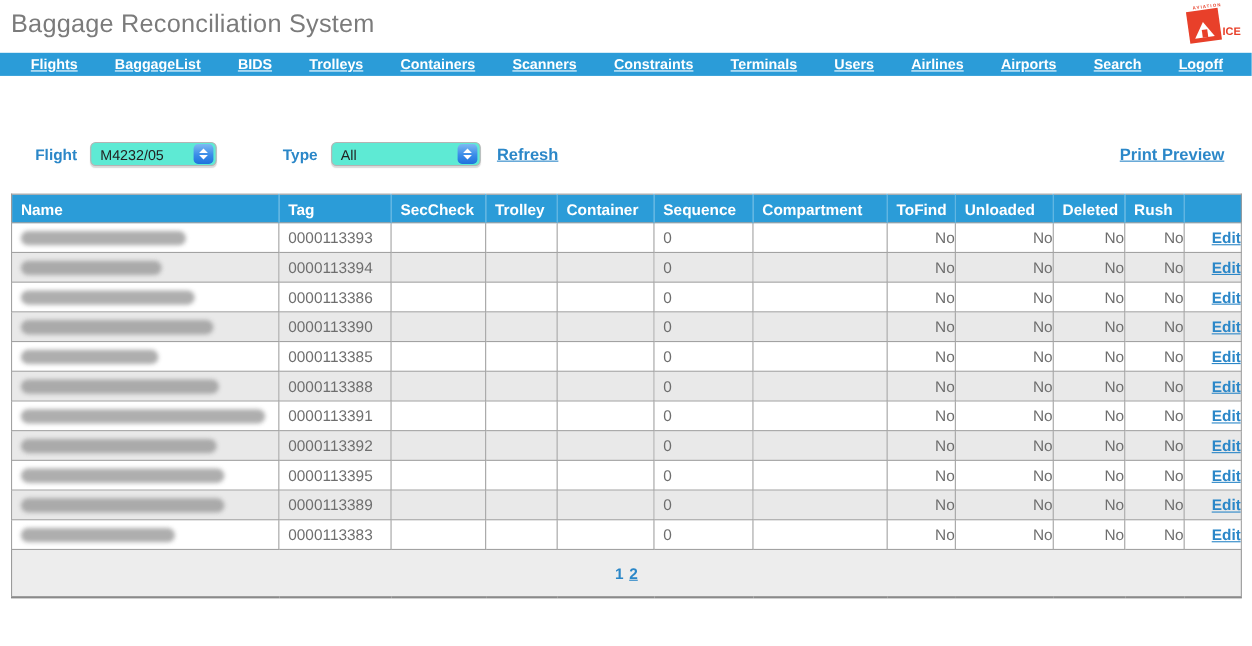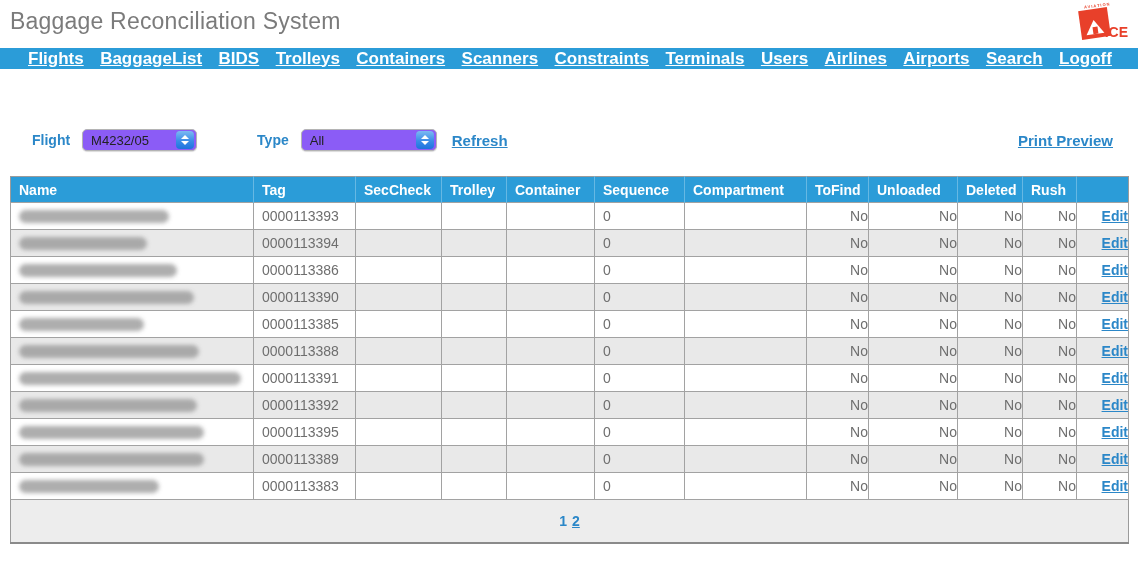--- a/index.html
+++ b/index.html
@@ -34,48 +34,48 @@
     border-left: 9px solid transparent;
     border-right: 9px solid transparent;
     border-bottom: 14px solid #ffffff;
   }
   .logo .mark::before {
     content: ""; position: absolute; left: 12px; bottom: 4px;
     width: 5px; height: 7px; background: #e8402a; z-index: 2;
   }
   .logo .ice-text {
     position: absolute; top: 22px; right: 2px;
-    font-size: 14px; font-weight: bold; color: #e8402a;
+    font-size: 10px; font-weight: bold; color: #e8402a;
   }
 
   
   .nav-bar {
     position: absolute; top: 48px; left: 0; width: 1138px; height: 21px;
     background: #2b9cd8;
     display: flex; align-items: center; justify-content: space-between;
     padding: 0 26px 0 28px;
   }
   .nav-bar a {
-    color: #ffffff; font-size: 17px; font-weight: bold;
+    color: #ffffff; font-size: 13px; font-weight: bold;
     text-decoration: underline; white-space: nowrap; cursor: pointer;
   }
 
   
   .filter-row {
     position: absolute; top: 128px; left: 0; width: 1138px; height: 24px;
     display: flex; align-items: center; margin-left: 22px;
   }
   .filter-label {
     color: #2b87c8; font-size: 14px; font-weight: bold;
   }
   .lbl-flight { margin-left: 10px; }
   .lbl-type   { margin-left: 60px; }
   .mac-select {
     display: inline-flex; align-items: center;
-    height: 22px; background: #8b5cf6;
+    height: 22px; background: #5eead4;
     border: 1px solid #b4b4b4; border-radius: 5px;
     box-shadow: 0 1px 1px rgba(0,0,0,0.15);
     margin-left: 12px; padding-left: 8px; position: relative; cursor: pointer;
   }
   .sel-flight { width: 115px; }
   .sel-type   { width: 136px; }
   .mac-select-value { font-size: 13px; color: #222; flex: 1; }
   .mac-stepper {
     width: 18px; height: 18px; margin-right: 2px; border-radius: 4px;
     background: linear-gradient(#7db9f2 0%, #3a8ce8 55%, #1f72dd 100%);

